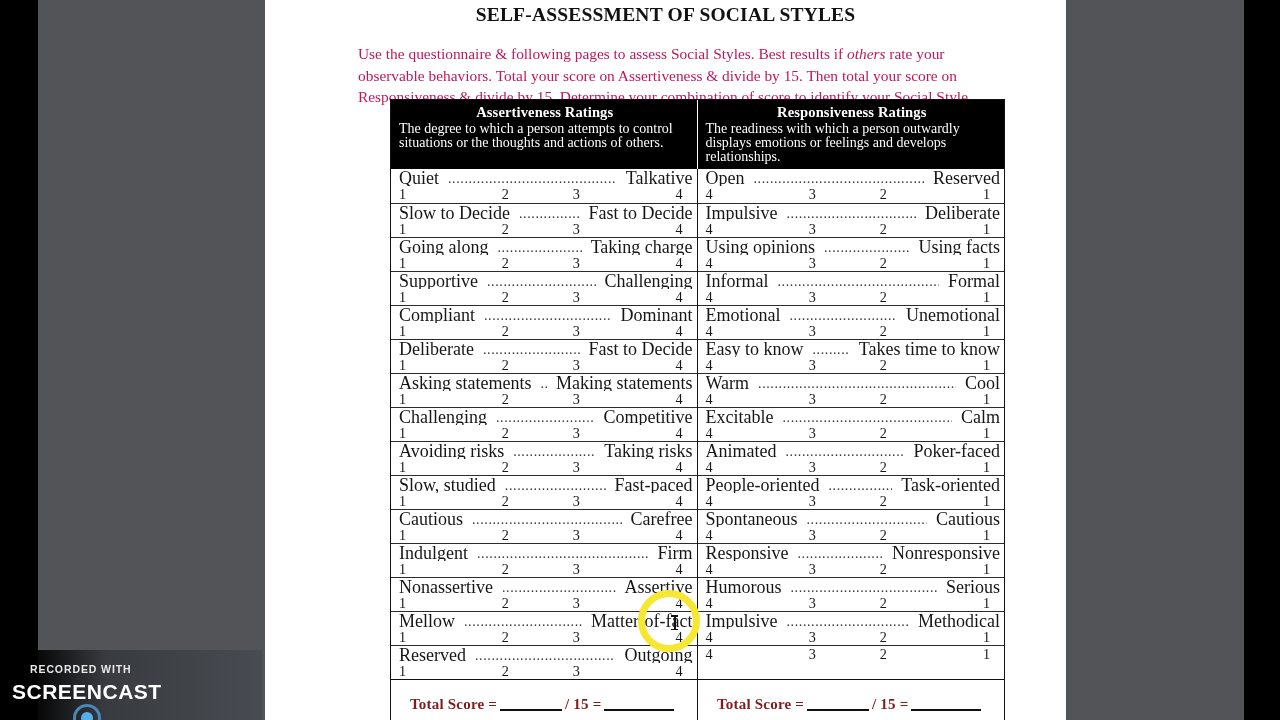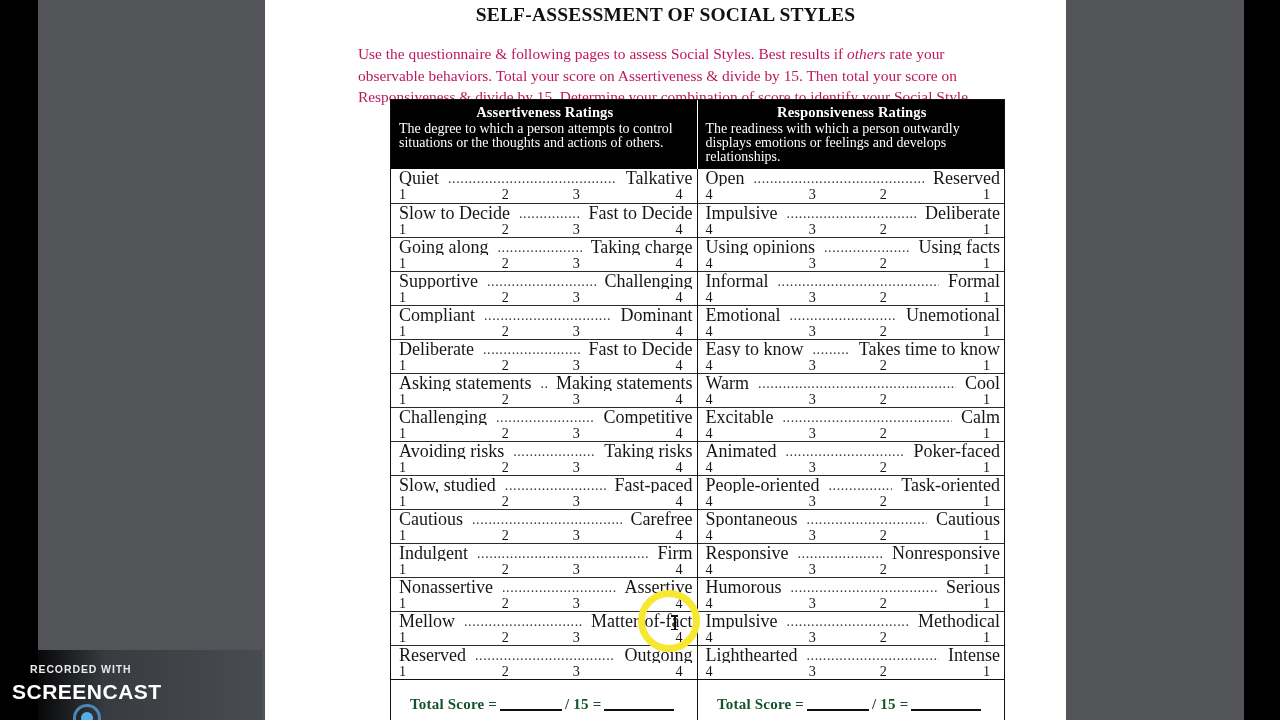--- a/index.html
+++ b/index.html
@@ -165,21 +165,21 @@
     box-sizing: border-box;
     height: 49px;
     display: flex;
     align-items: center;
     justify-content: center;
   }
   .tfoot .col.first { border-right: 1.5px solid #111; }
   .total-text {
     font-size: 15px;
     font-weight: bold;
-    color: #14532d;
+    color: #7f1d1d;
     letter-spacing: .2px;
   }
   .blank {
     display: inline-block;
     border-bottom: 2px solid #111;
     width: 62px;
     margin: 0 3px;
     vertical-align: -2px;
   }
   .blank.wide { width: 70px; }
@@ -682,25 +682,20 @@
                 <span class="right-label">Methodical</span>
               </div>
               <div class="scale">
                 <span>4</span>
                 <span>3</span>
                 <span>2</span>
                 <span>1</span>
               </div>
             </div>
             <div class="item-row">
-              <div class="pair">
-                <span class="left-label">Lighthearted</span>
-                <span class="leader"></span>
-                <span class="right-label">Intense</span>
-              </div>
               <div class="scale">
                 <span>4</span>
                 <span>3</span>
                 <span>2</span>
                 <span>1</span>
               </div>
             </div>
           </div>
       </div>
 

